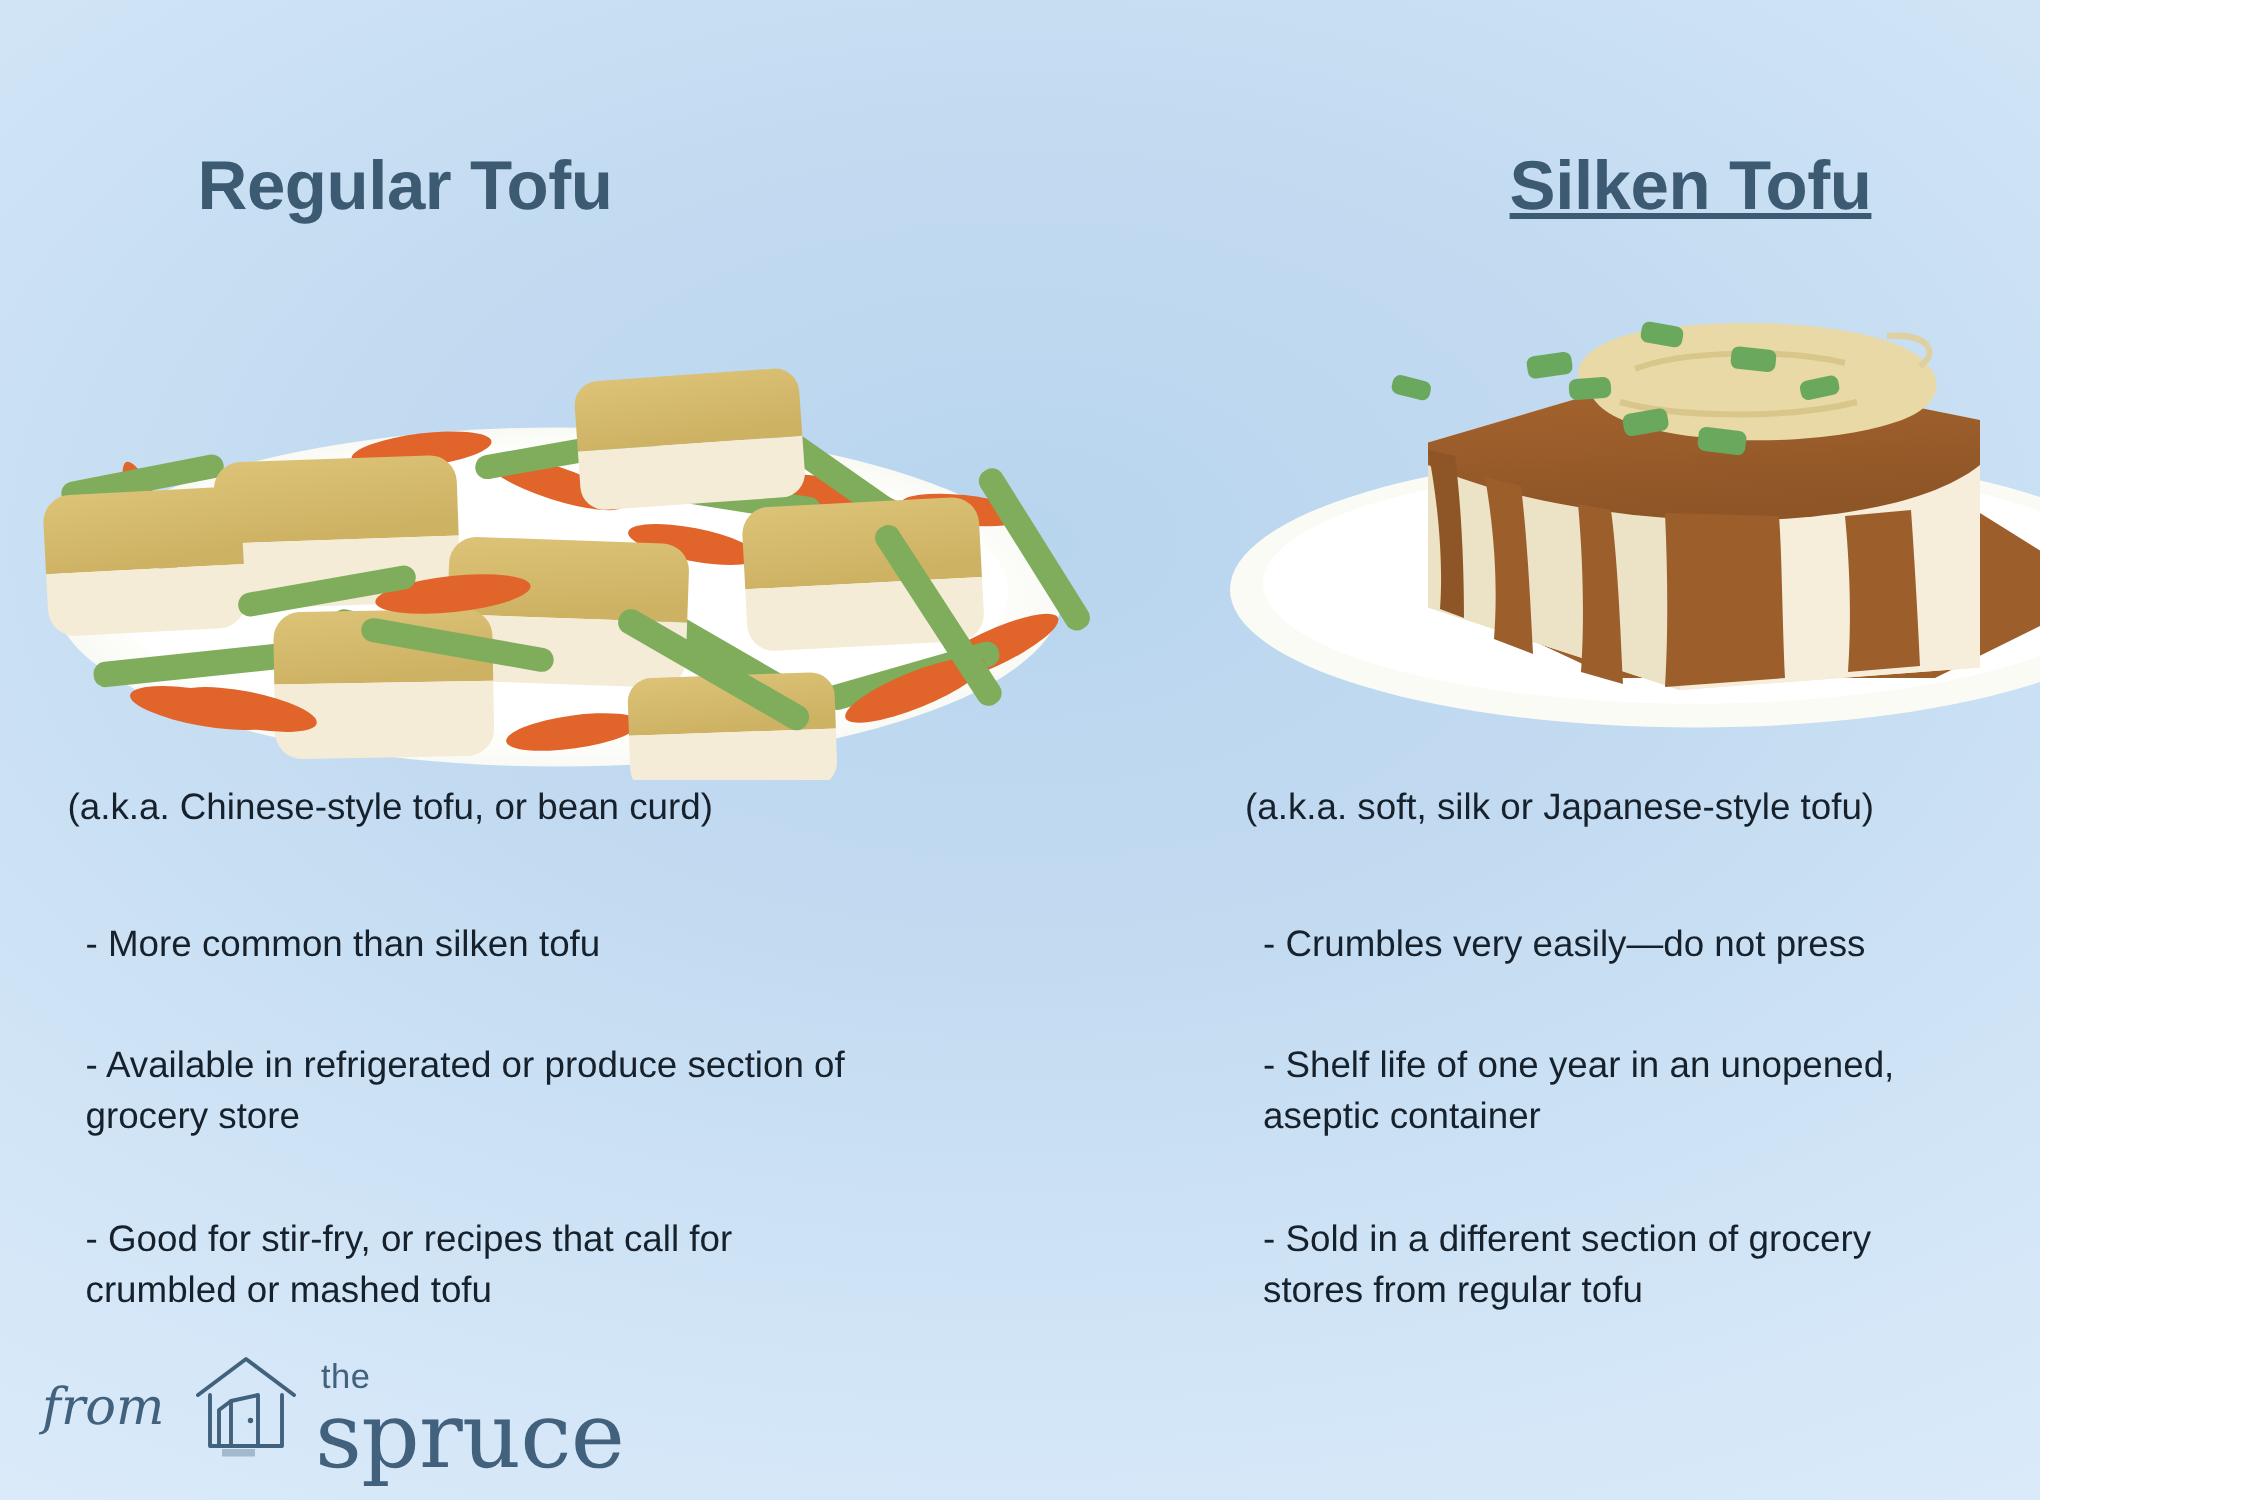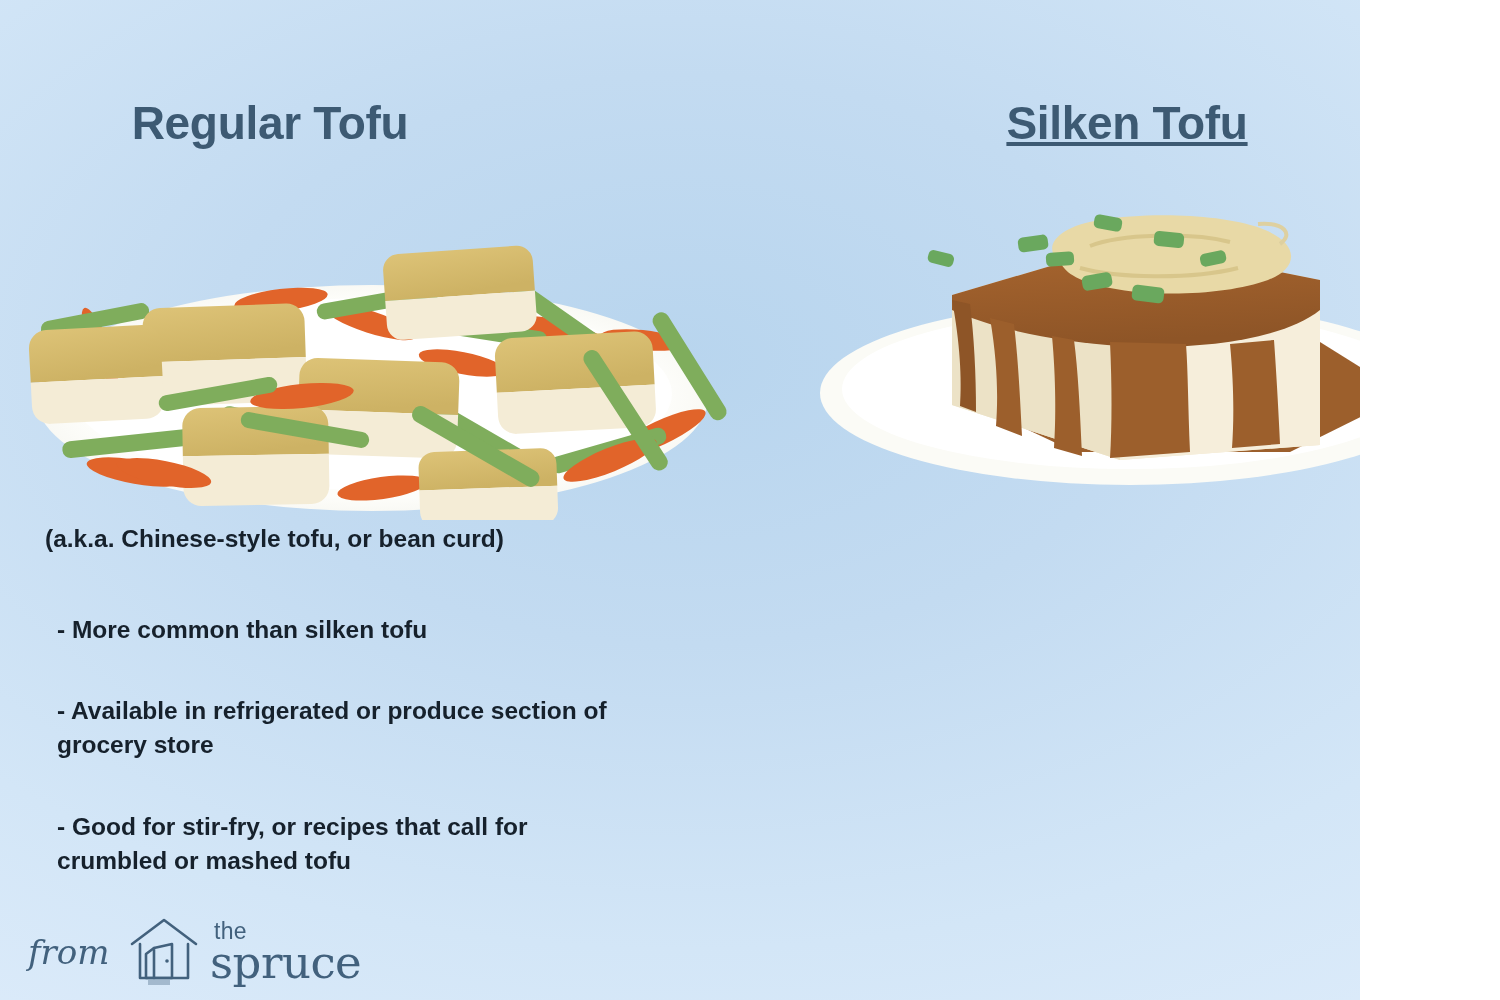--- a/index.html
+++ b/index.html
@@ -46,21 +46,20 @@
     position: absolute;
     left: 0;
     top: 190px;
     width: 100%;
     height: 330px;
   }
 
   .textblock {
     position: absolute;
     top: 524px;
-    font-weight: bold;
   }
   .col-left  .textblock { left: 45px;  width: 700px; }
   .col-right .textblock { left: 70px;  width: 640px; }
 
   .aka {
     font-size: 24.5px;
     color: #16212c;
     line-height: 1.25;
     margin: 0 0 58px 0;
   }
@@ -70,21 +69,21 @@
     line-height: 1.38;
     margin: 0 0 48px 12px;
     white-space: pre-line;
   }
   .bullet:last-child { margin-bottom: 0; }
 
   
   #logo {
     position: absolute;
     left: 28px;
-    bottom: 8px;
+    bottom: 22px;
     width: 310px;
     height: 80px;
     text-align: right;
   }
   #logo .logo-from {
     position: absolute;
     left: 0;
     top: 20px;
     font-family: "DejaVu Serif", serif;
     font-style: italic;
@@ -105,21 +104,21 @@
     font-family: Liberation Sans, sans-serif;
     font-size: 23px;
     color: #42617d;
     letter-spacing: 0.3px;
   }
   #logo .logo-spruce {
     position: absolute;
     left: 182px;
     top: 24px;
     font-family: "DejaVu Serif", serif;
-    font-size: 45px;
+    font-size: 61px;
     color: #42617d;
     letter-spacing: -0.5px;
   }
 </style>
 </head>
 <body>
 
 <div id="infographic">
 
   <div class="col col-left">
@@ -277,20 +276,28 @@
           <rect x="286" y="62" width="28" height="14" rx="5" transform="rotate(-4 300 69)"></rect>
           <rect x="394" y="42" width="30" height="15" rx="5" transform="rotate(6 409 49)"></rect>
           <rect x="322" y="84" width="30" height="15" rx="5" transform="rotate(-10 337 91)"></rect>
           <rect x="372" y="96" width="32" height="16" rx="5" transform="rotate(7 388 104)"></rect>
           <rect x="440" y="62" width="26" height="13" rx="5" transform="rotate(-12 453 68)"></rect>
           <rect x="168" y="62" width="26" height="13" rx="5" transform="rotate(14 181 68)"></rect>
         </g>
       </svg>
     </div>
 
+    <div class="textblock">
+      <p class="aka">(a.k.a. soft, silk or Japanese-style tofu)</p>
+      <p class="bullet">- Crumbles very easily—do not press</p>
+      <p class="bullet">- Shelf life of one year in an unopened,
+   aseptic container</p>
+      <p class="bullet">- Sold in a different section of grocery
+   stores from regular tofu</p>
+    </div>
   </div>
 
   <div id="logo">
     <span class="logo-from">from</span>
 
     <span class="house">
       <svg viewBox="0 0 76 74" width="76" height="74">
         <g fill="none" stroke="#42617d" stroke-width="2.6" stroke-linecap="round" stroke-linejoin="round">
           <path d="M6 30 L38 6 L70 30"></path>
           <path d="M14 30 L14 64 L62 64 L62 30"></path>

